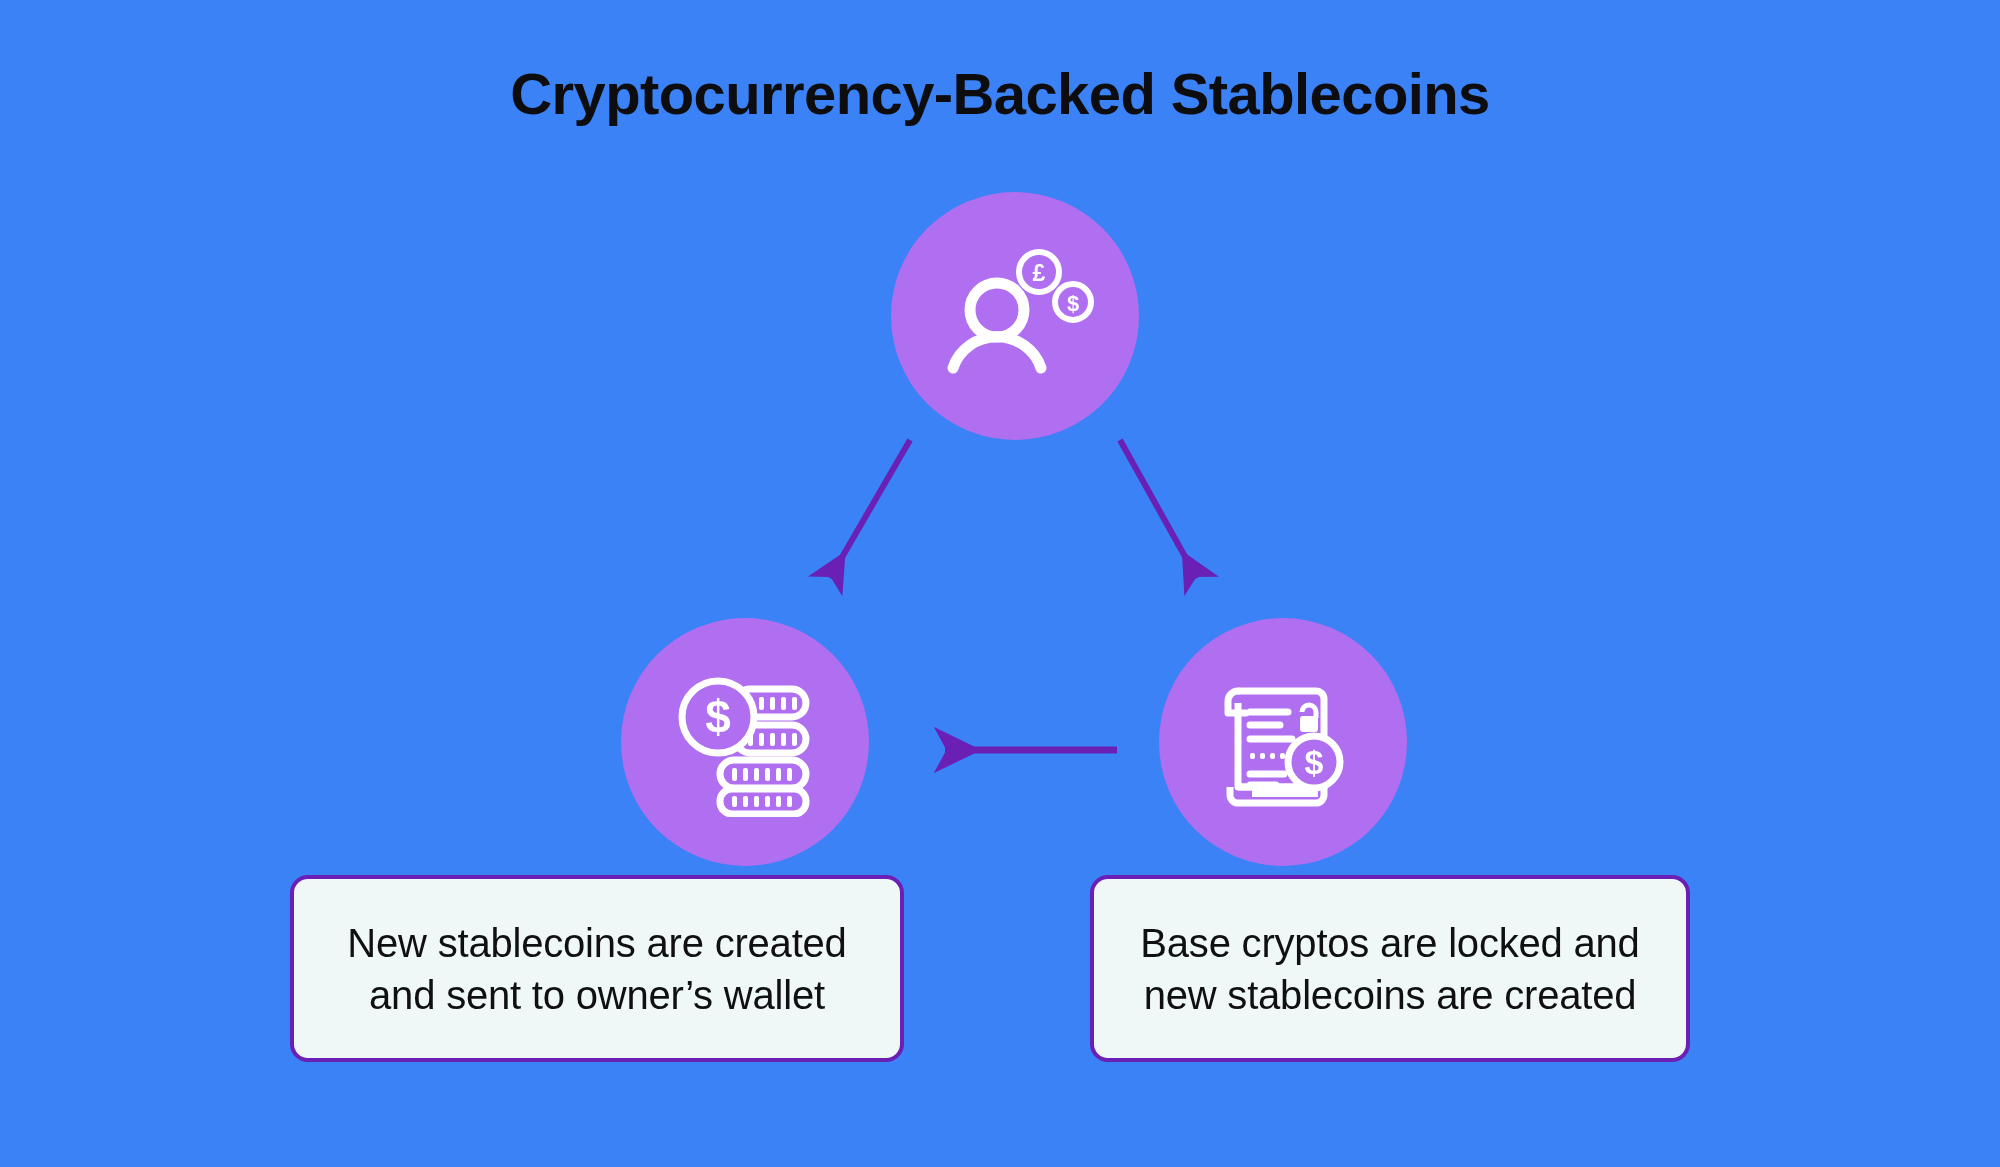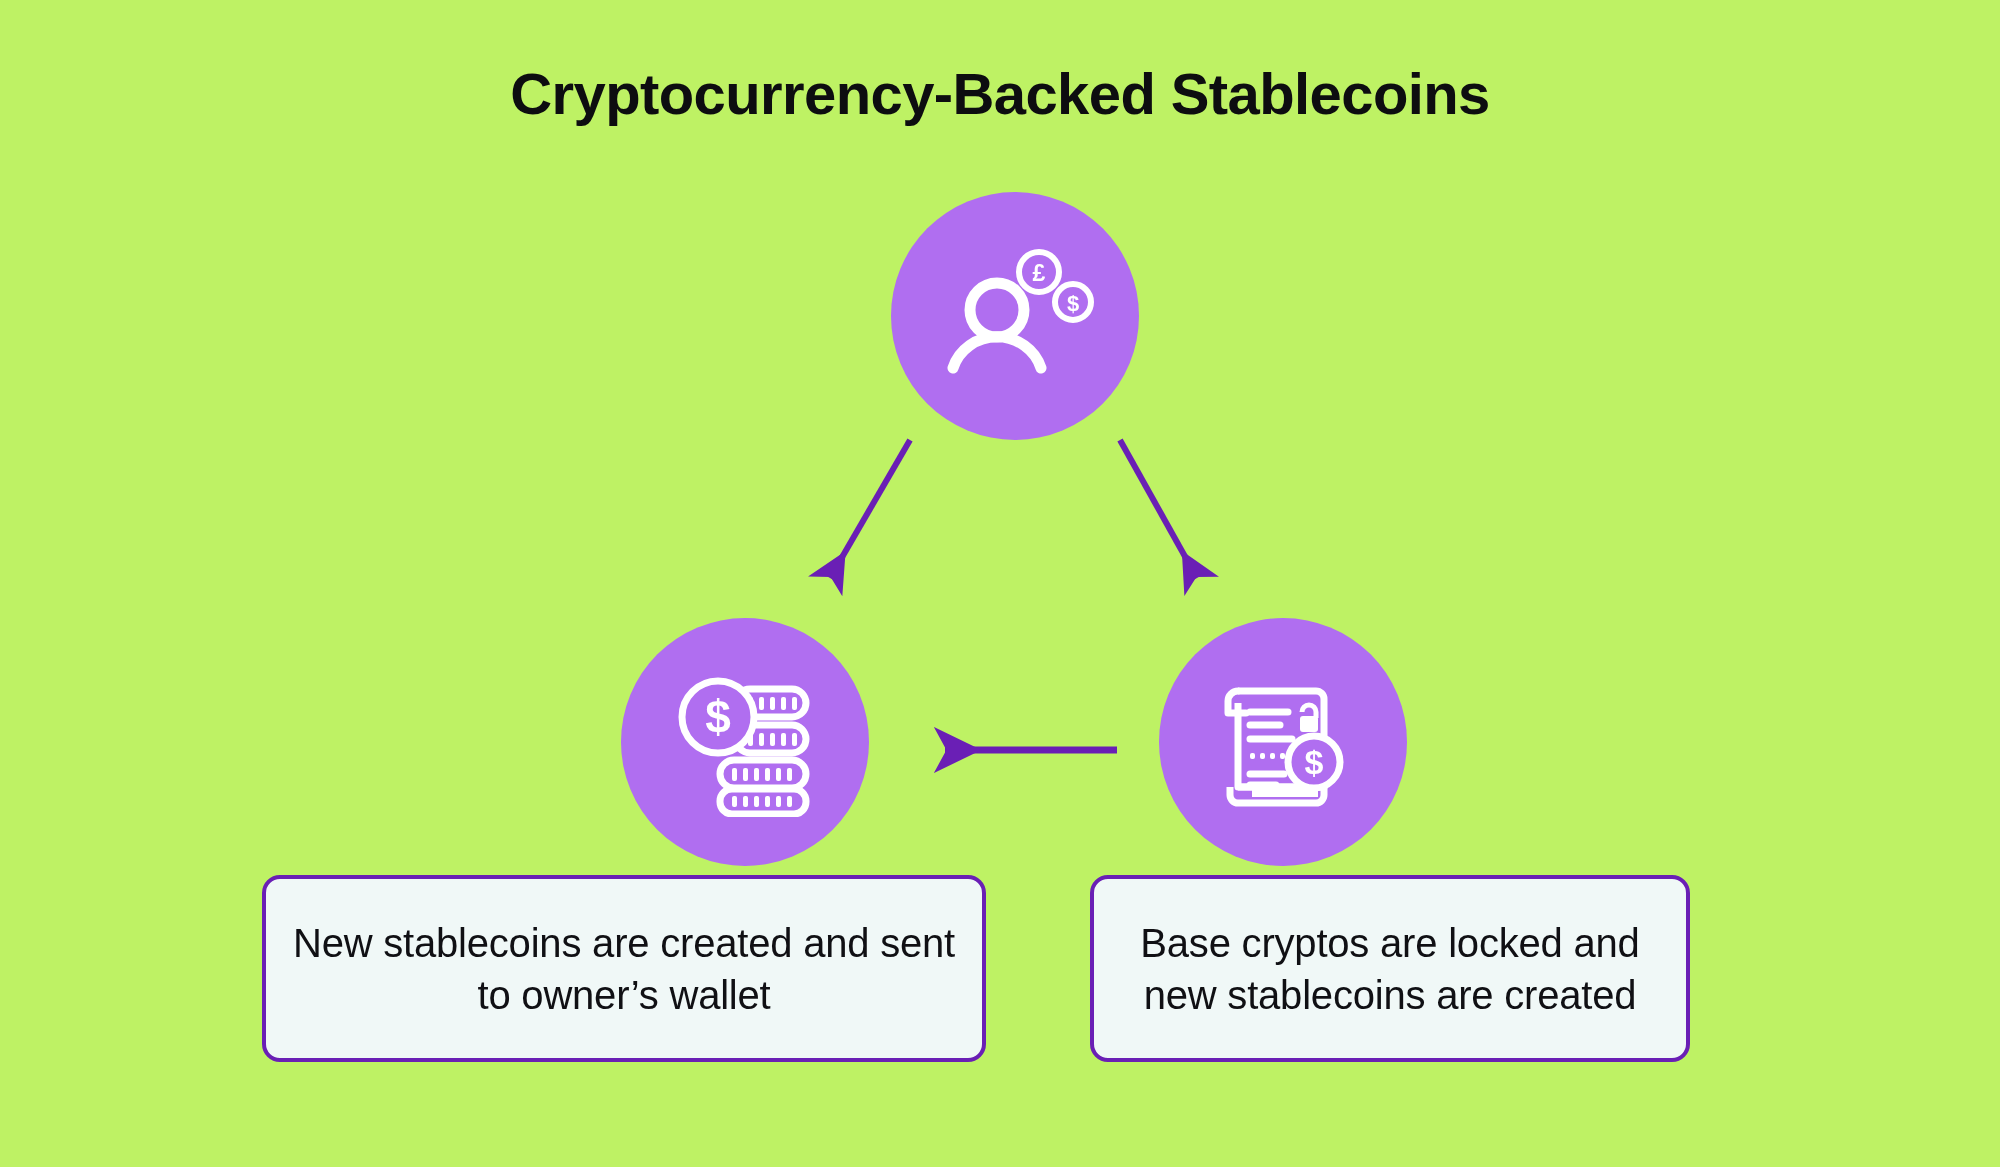--- a/index.html
+++ b/index.html
@@ -11,21 +11,21 @@
     width: 2000px;
     height: 1167px;
     background: #f0f8f7;
     font-family: "Liberation Sans", sans-serif;
     overflow: hidden;
   }
   #stage {
     position: relative;
     width: 2000px;
     height: 1167px;
-    background: #bef264;
+    background: #3b82f6;
   }
 
   
   #page-title {
     position: absolute;
     left: 0;
     top: 62px;
     width: 2000px;
     text-align: center;
     font-size: 58px;
@@ -68,21 +68,21 @@
     position: absolute;
     box-sizing: border-box;
     border: 4px solid #6a1fb5;
     border-radius: 18px;
     background: #f0f8f7;
     display: flex;
     align-items: center;
     justify-content: center;
     padding: 10px 18px;
   }
-  #caption-box-left  { left: 262px;  top: 875px; width: 724px; height: 187px; }
+  #caption-box-left  { left: 290px;  top: 875px; width: 614px; height: 187px; }
   #caption-box-right { left: 1090px; top: 875px; width: 600px; height: 187px; }
 
   .caption-text {
     font-size: 40px;
     line-height: 1.30;
     color: #101014;
     text-align: center;
     font-weight: 400;
     letter-spacing: -0.2px;
   }

